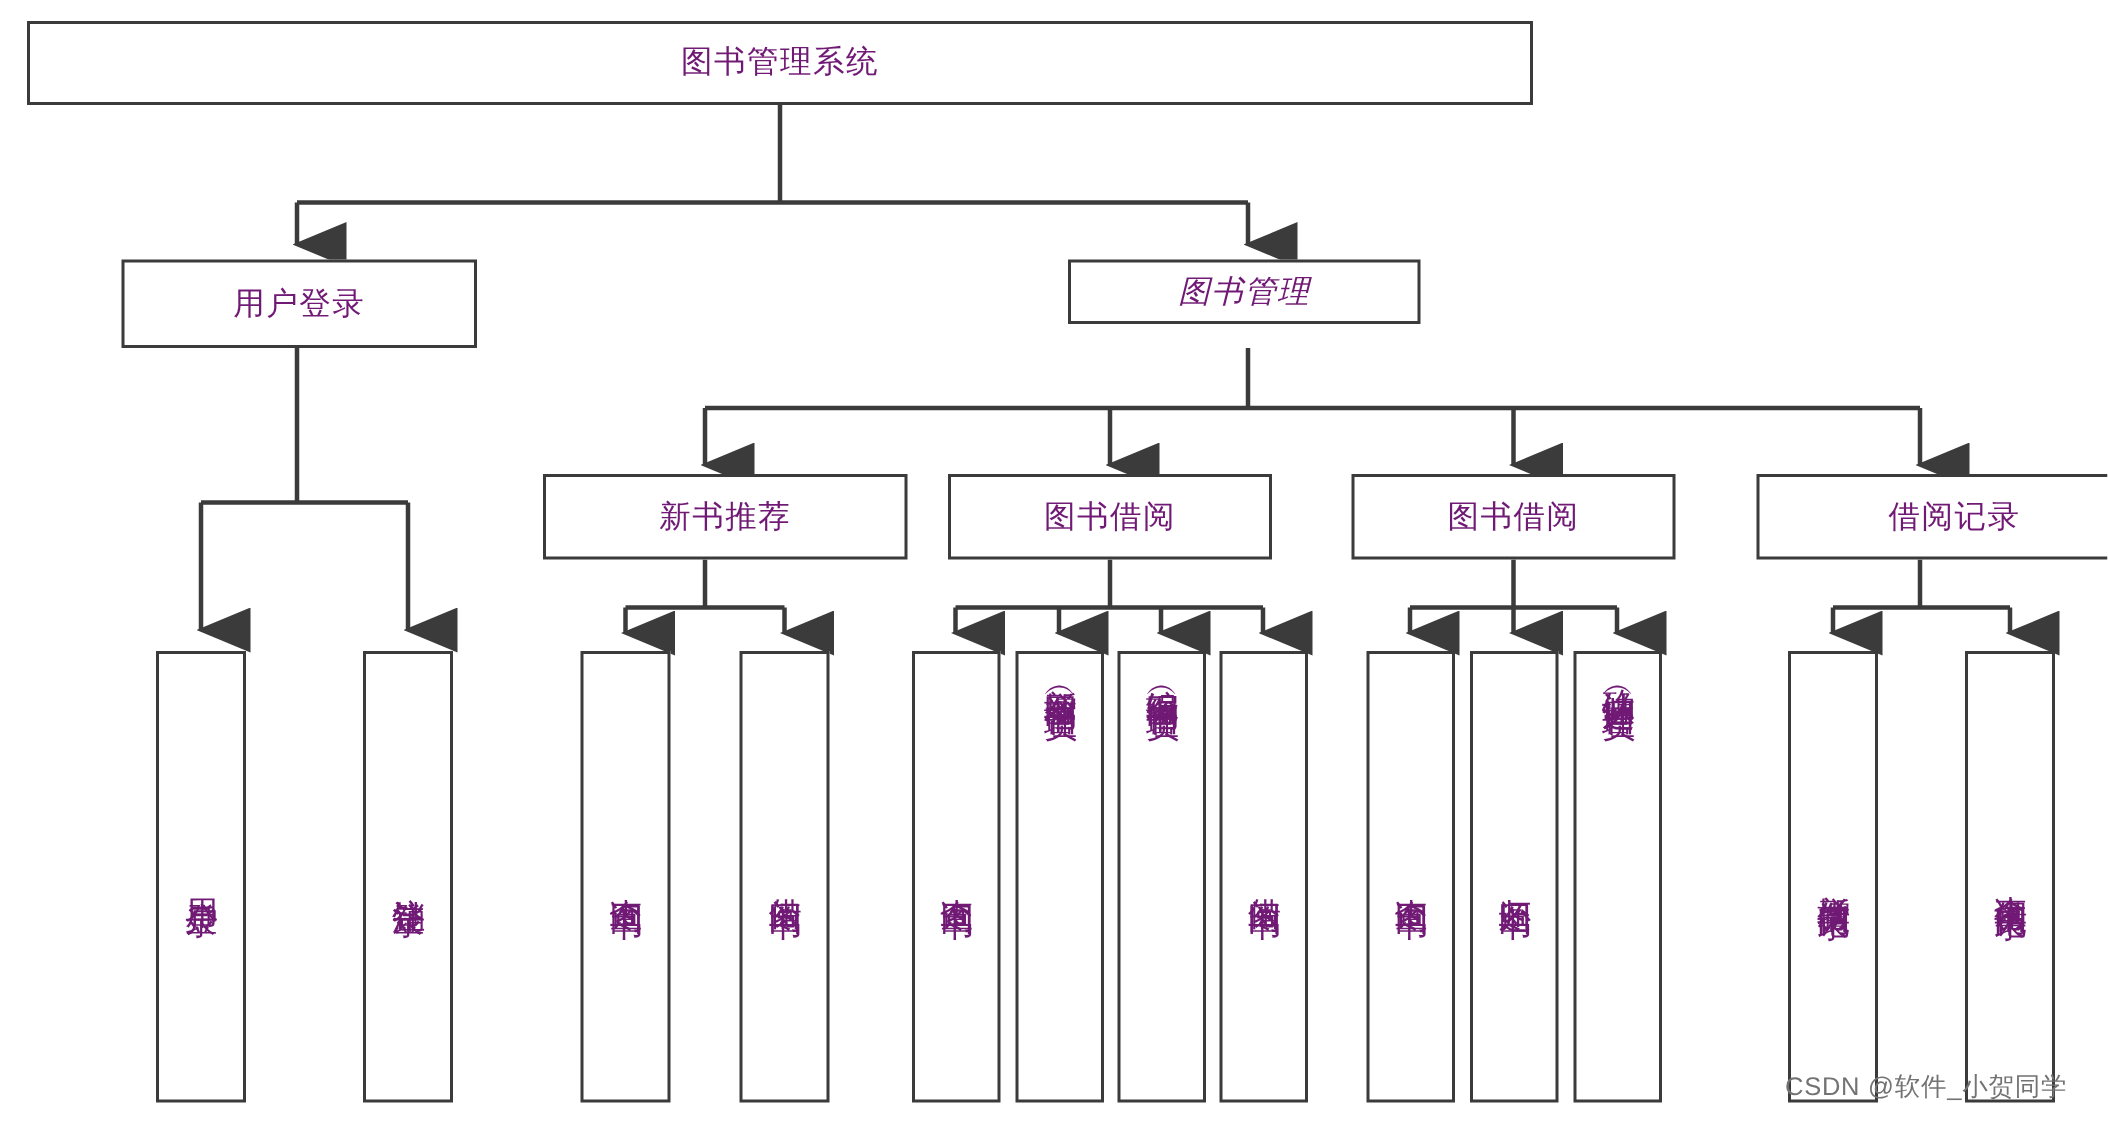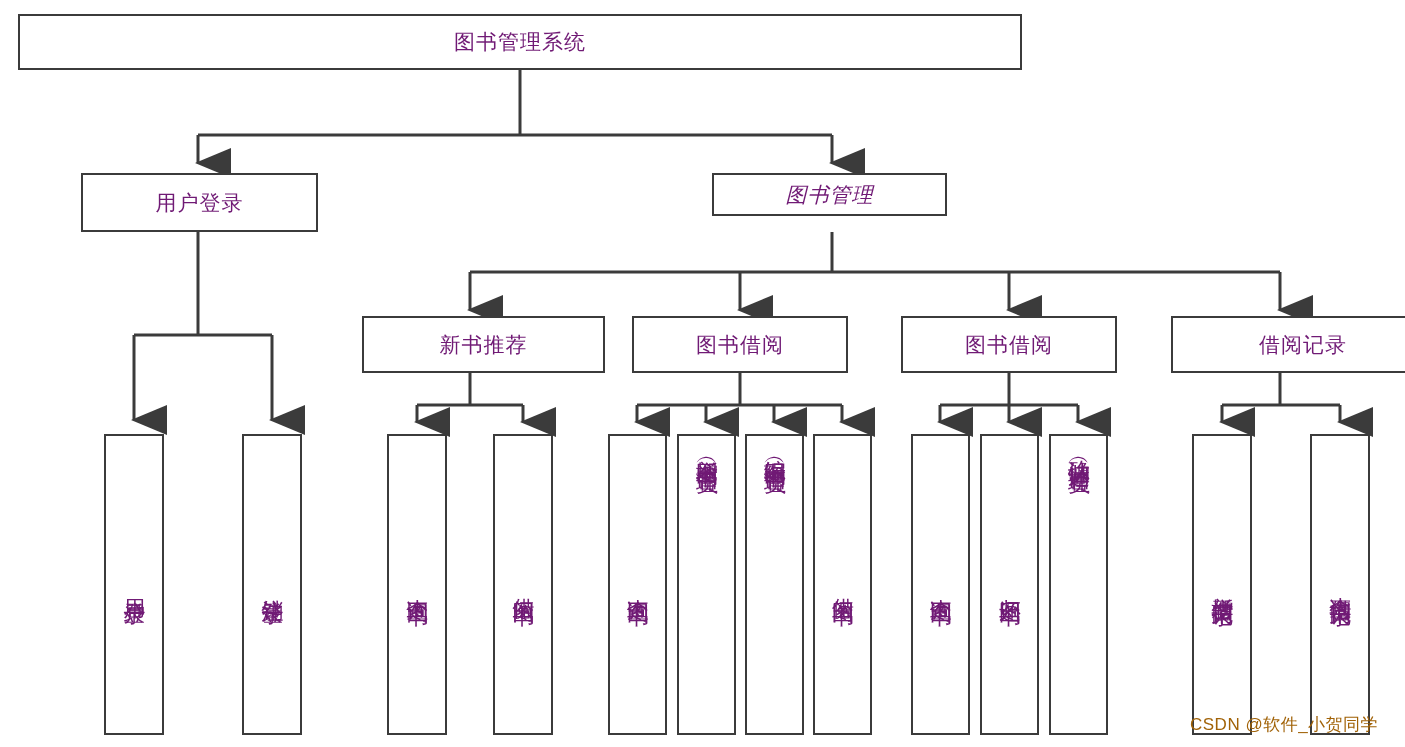--- a/index.html
+++ b/index.html
@@ -49,21 +49,21 @@
     padding: 6px 0;
     justify-content: flex-start;
     align-items: center;
   }
   .node-v.center-v {
     justify-content: center;
   }
   .watermark {
     position: absolute;
     font-size: 17px;
-    color: #a16207;
+    color: #737373;
     letter-spacing: 0.5px;
     white-space: nowrap;
   }
 </style>
 </head>
 <body>
 
 <div id="canvas">
 
   <svg class="wires" viewBox="0 0 1405 747">

